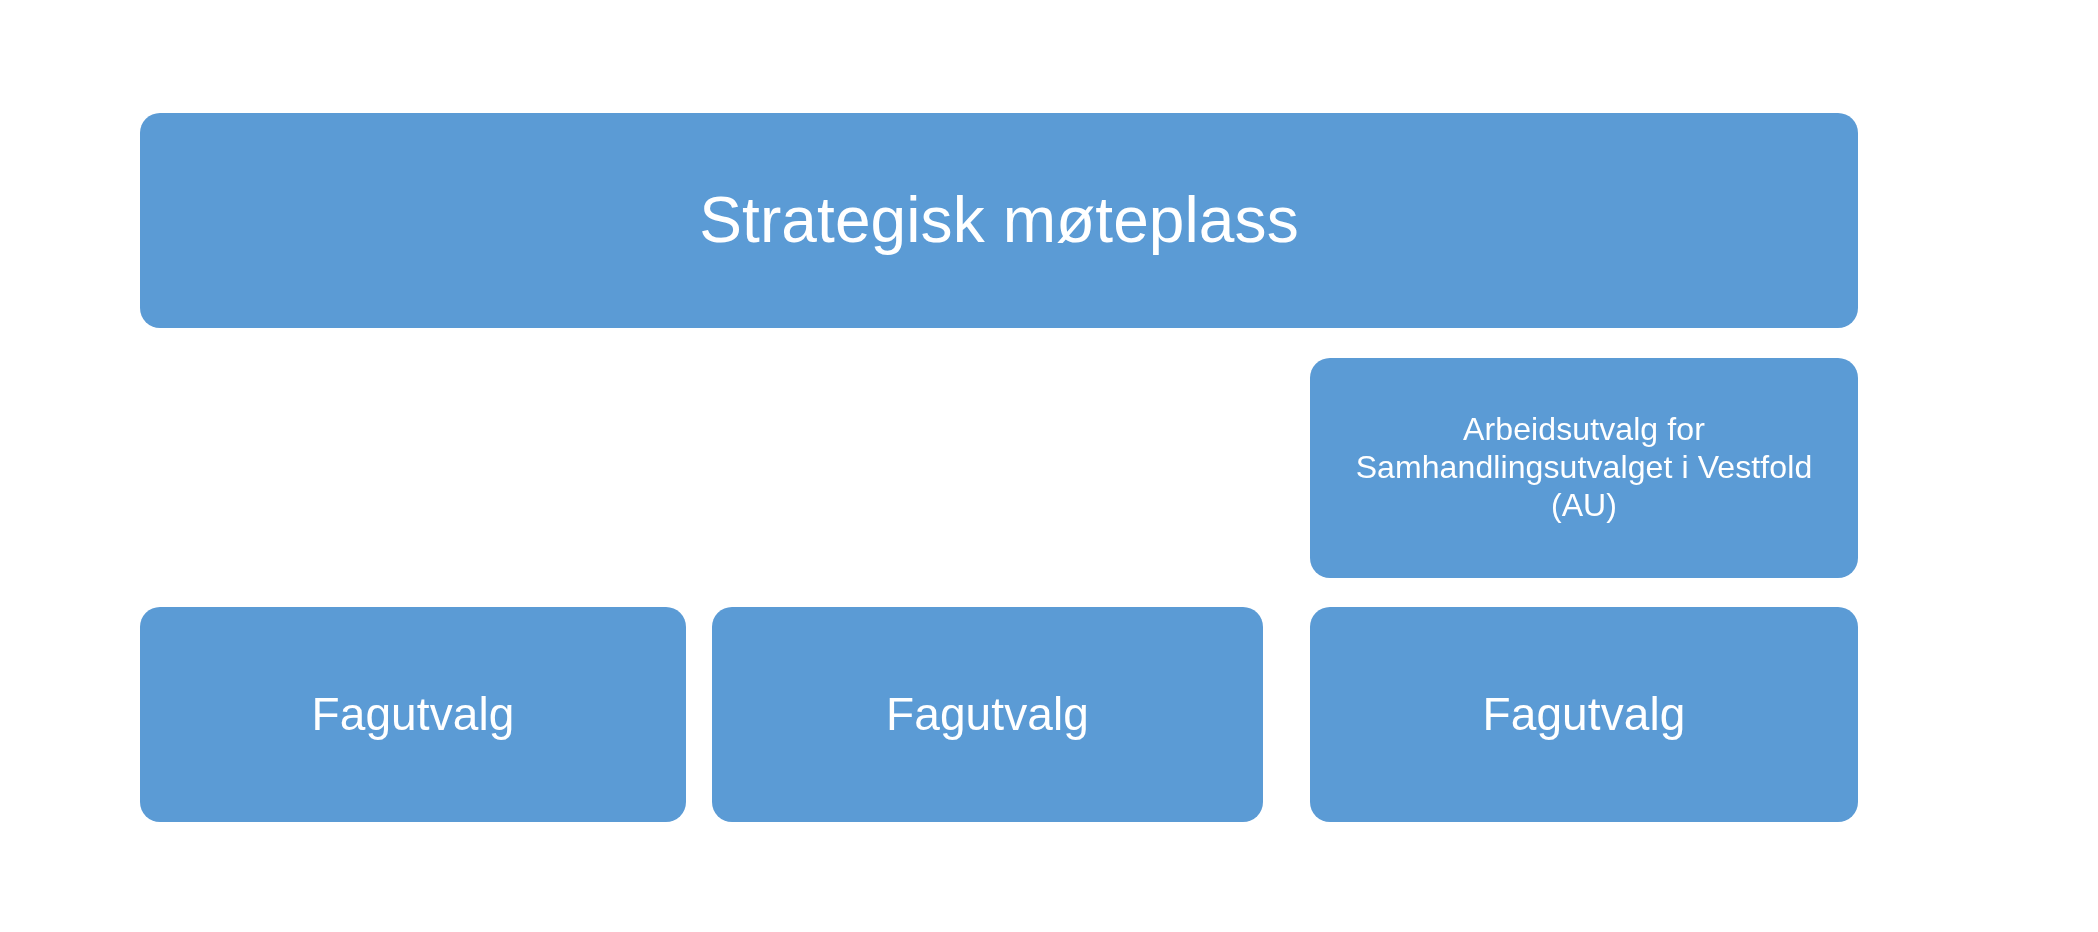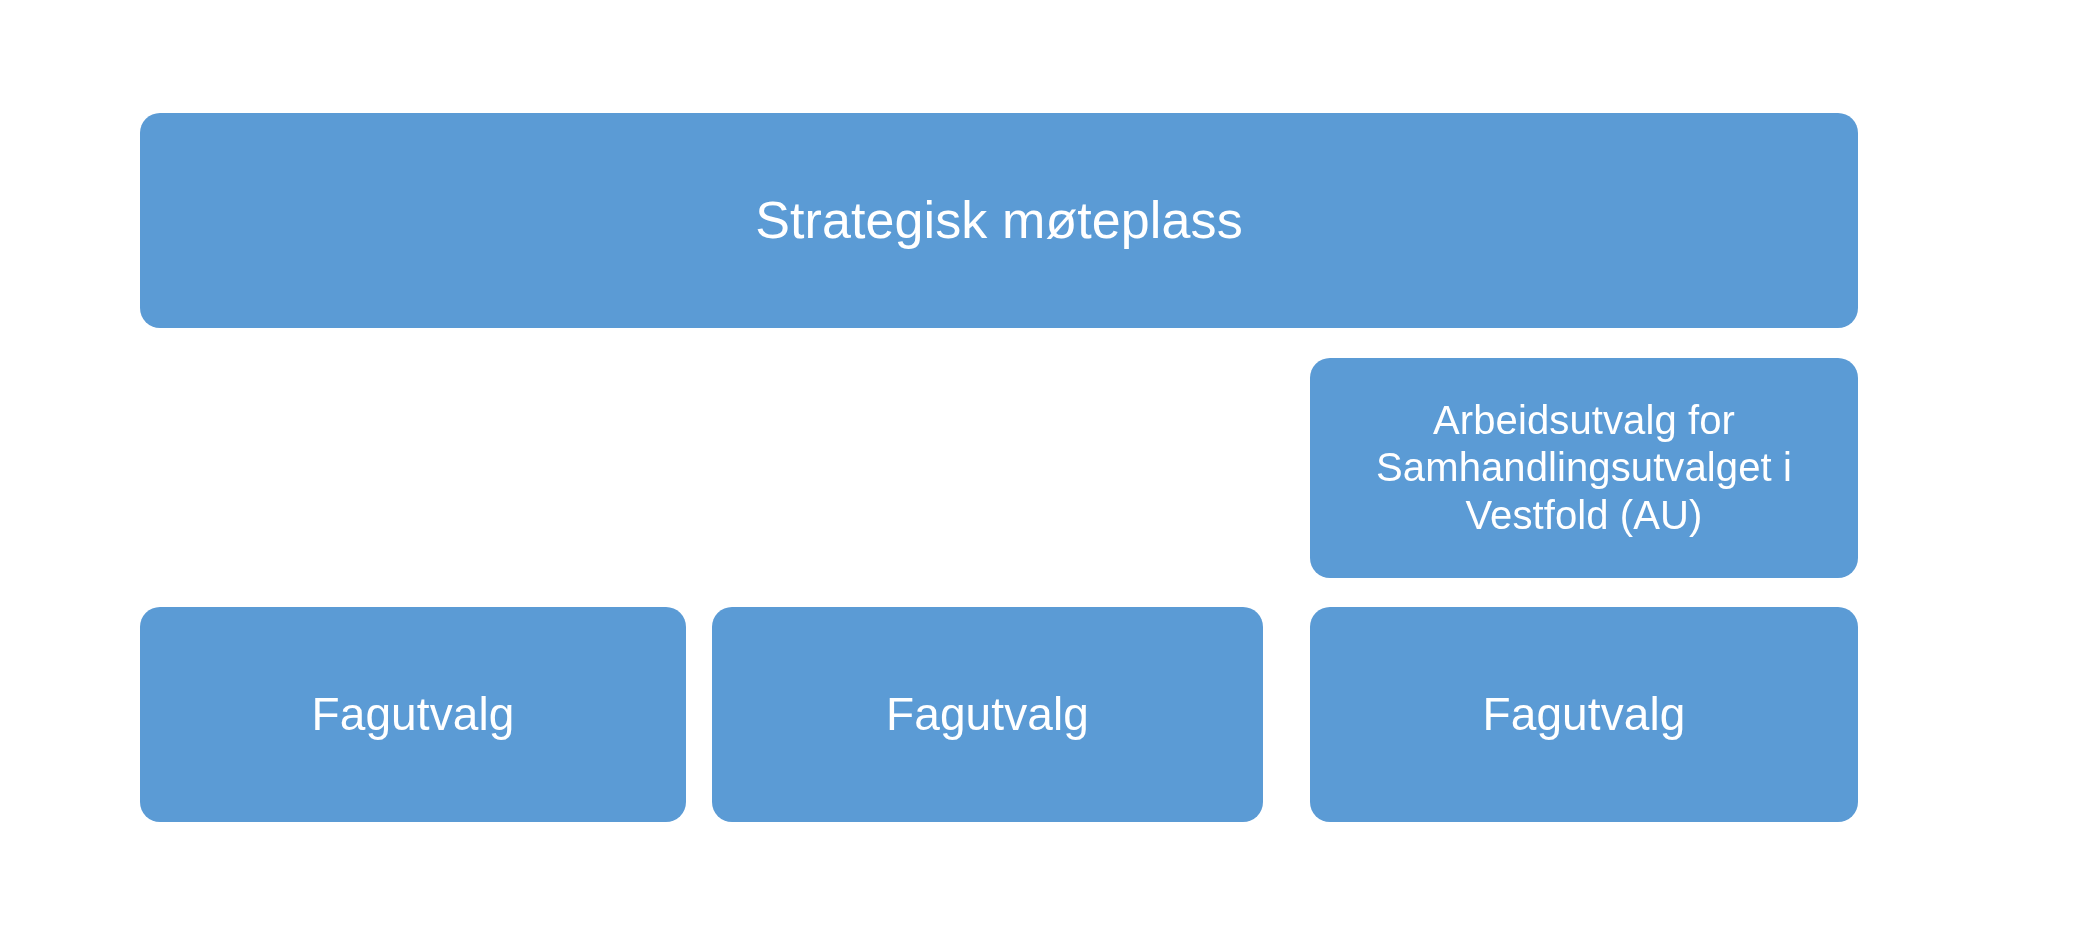--- a/index.html
+++ b/index.html
@@ -38,37 +38,37 @@
     display: block;
     width: 100%;
   }
 
   
   #node-strategisk-moteplass {
     left: 140px;
     top: 113px;
     width: 1718px;
     height: 215px;
-    font-size: 52px;
+    font-size: 64px;
   }
 
   
   #node-su {
     left: 140px;
     top: 358px;
     width: 1123px;
     height: 220px;
     font-size: 48px;
   }
   #node-au {
     left: 1310px;
     top: 358px;
     width: 548px;
     height: 220px;
-    font-size: 40px;
+    font-size: 32px;
   }
 
   
   #node-fagutvalg-1 {
     left: 140px;
     top: 607px;
     width: 546px;
     height: 215px;
     font-size: 46px;
   }

